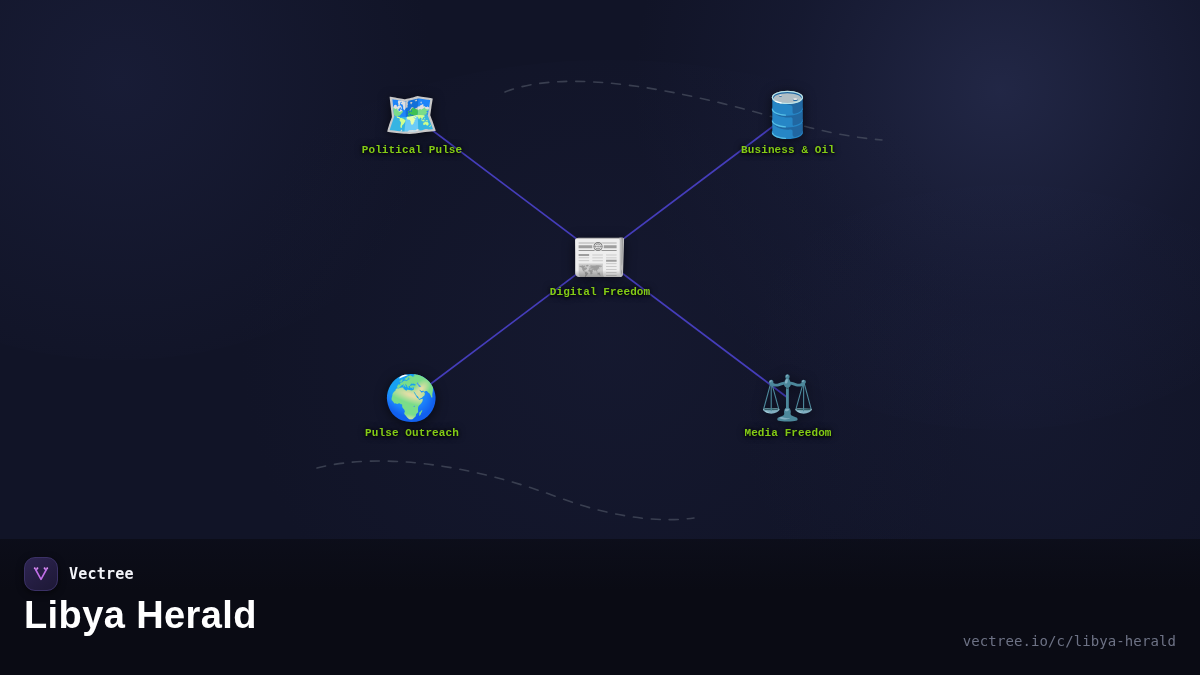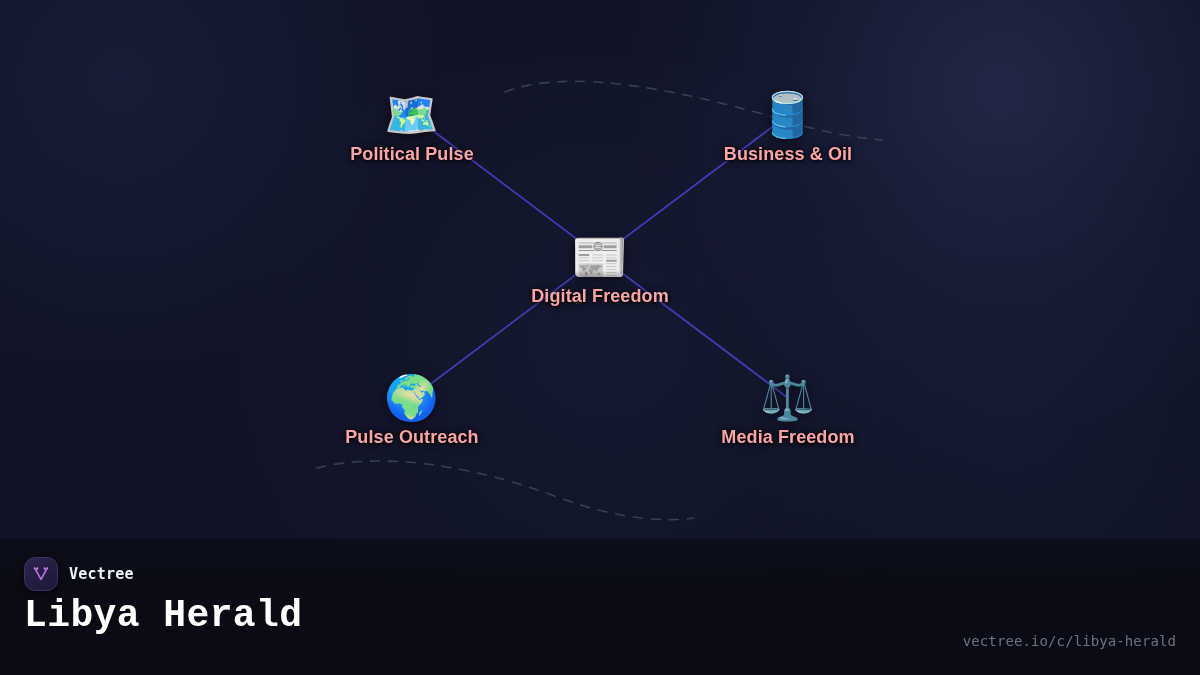--- a/index.html
+++ b/index.html
@@ -65,26 +65,27 @@
   }
   .node-emoji {
     font-size:44px;
     line-height:52px;
     height:52px;
     font-family:"DejaVu Sans", sans-serif;
     filter:drop-shadow(0 2px 6px rgba(0,0,0,0.6));
   }
   .node-label {
     margin-top:3px;
-    font-size:18px;
+    font-size:11px;
     font-weight:bold;
-    color:#fca5a5;
+    color:#84cc16;
     letter-spacing:0.1px;
     text-shadow:0 1px 3px rgba(0,0,0,0.95), 0 0 7px rgba(0,0,0,0.8);
     white-space:nowrap;
+    font-family:Liberation Mono, monospace;
   }
   .node.center .node-emoji { font-size:46px; }
 
   
   #footer {
     position:absolute;
     left:0; bottom:0;
     width:1200px;
     height:136px;
     background:linear-gradient(to bottom, rgba(10,11,20,0.72) 0%, #0a0b14 38%, #0a0b14 100%);
@@ -112,21 +113,21 @@
     font-family:"DejaVu Sans Mono", monospace;
     font-size:15px;
     font-weight:bold;
     color:#f2f3f8;
     letter-spacing:0.2px;
   }
   #page-title {
     position:absolute;
     left:24px;
     top:55px;
-    font-family:Liberation Mono, monospace;
+    font-family:Liberation Sans, sans-serif;
     font-size:38px;
     font-weight:bold;
     color:#ffffff;
     letter-spacing:0.4px;
     white-space:nowrap;
   }
   #footer-url {
     position:absolute;
     right:24px;
     bottom:26px;

